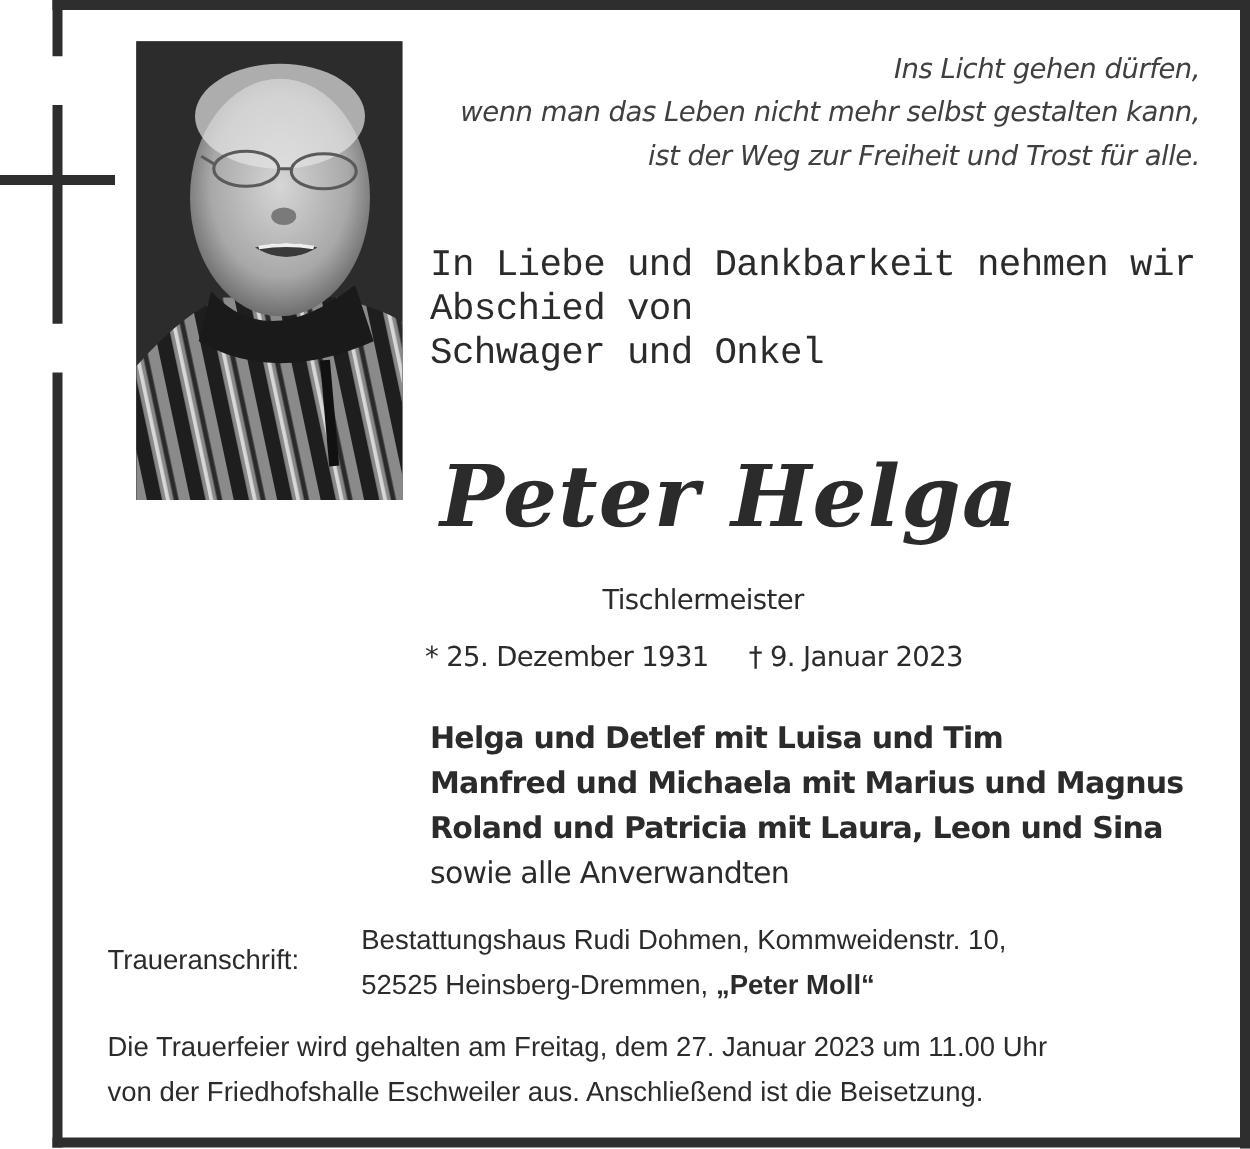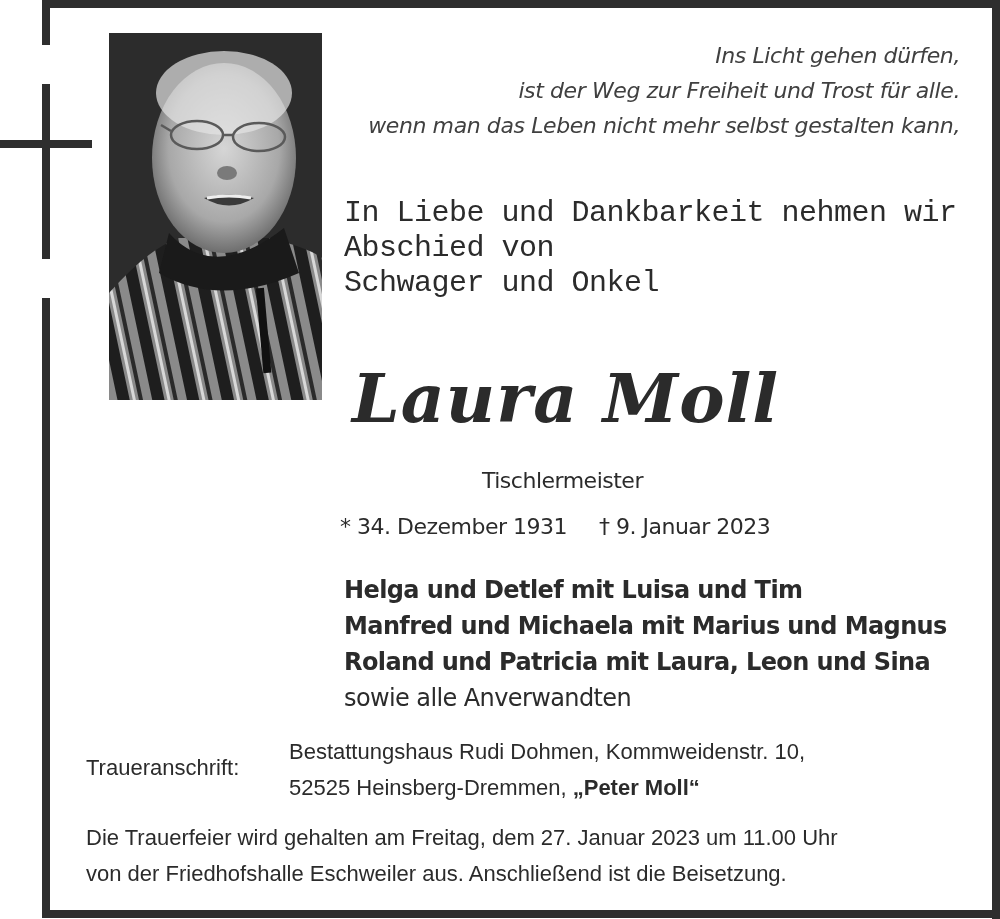--- a/index.html
+++ b/index.html
@@ -74,34 +74,34 @@
     </g>
     <path d="M95 165 Q120 158 145 165 Q120 180 95 165 Z" fill="#3a3a3a"></path>
     <path d="M98 165 Q120 161 142 165" stroke="#eeeeee" stroke-width="3" fill="none"></path>
     <ellipse cx="118" cy="140" rx="10" ry="7" fill="#7a7a7a"></ellipse>
     <rect x="150" y="255" width="8" height="85" fill="#111" transform="rotate(-5 154 290)"></rect>
   </svg>
 </div>
 
 <div class="quote">
   <div>Ins Licht gehen dürfen,</div>
+  <div>wenn man das Leben nicht mehr selbst gestalten kann,</div>
   <div>ist der Weg zur Freiheit und Trost für alle.</div>
-  <div>wenn man das Leben nicht mehr selbst gestalten kann,</div>
 </div>
 
 <div class="intro">
   <div>In Liebe und Dankbarkeit nehmen wir Abschied von</div>
   <div>Schwager und Onkel</div>
 </div>
 
-<div class="name">Laura Moll</div>
+<div class="name">Peter Helga</div>
 
 <div class="profession">Tischlermeister</div>
 
-<div class="dates"><span>* 34. Dezember 1931</span><span class="death">†</span> <span>9. Januar 2023</span></div>
+<div class="dates"><span>* 25. Dezember 1931</span><span class="death">†</span> <span>9. Januar 2023</span></div>
 
 <div class="family">
   <div class="bold">Helga und Detlef mit Luisa und Tim</div>
   <div class="bold">Manfred und Michaela mit Marius und Magnus</div>
   <div class="bold">Roland und Patricia mit Laura, Leon und Sina</div>
   <div>sowie alle Anverwandten</div>
 </div>
 
 <div class="addr-label">Traueranschrift:</div>
 <div class="addr">

